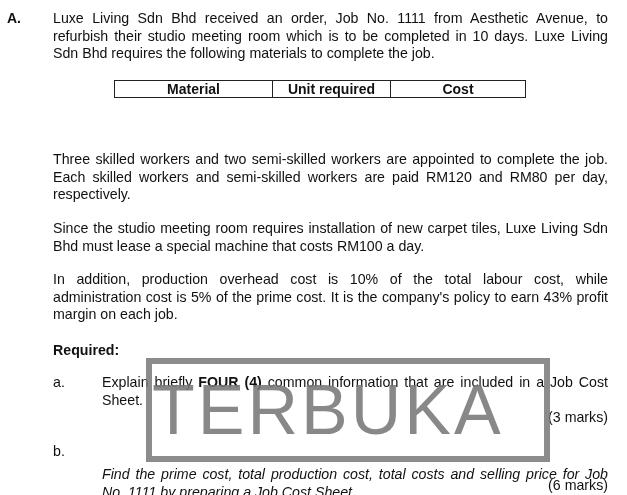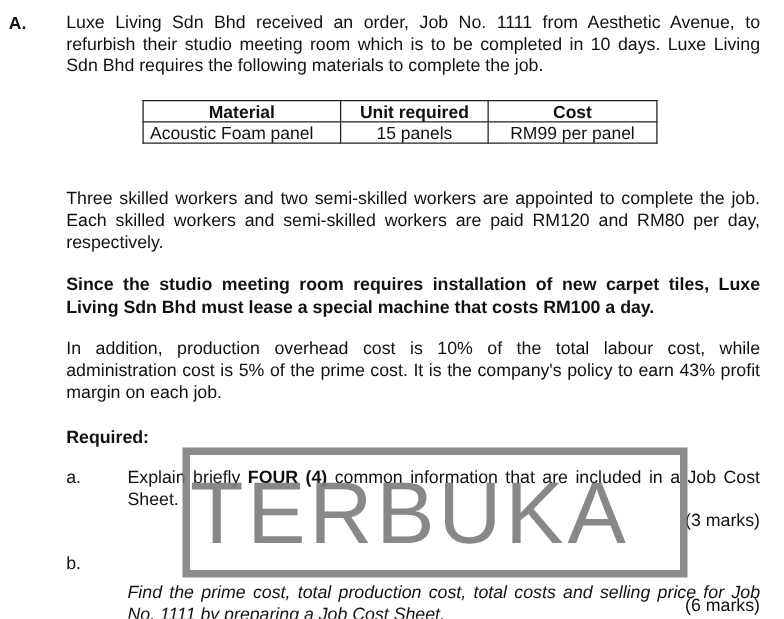--- a/index.html
+++ b/index.html
@@ -49,31 +49,26 @@
 
 <div class="abs para" style="top:10px;">Luxe Living Sdn Bhd received an order, Job No. 1111 from Aesthetic Avenue, to refurbish their studio meeting room which is to be completed in 10 days. Luxe Living Sdn Bhd requires the following materials to complete the job.</div>
 
 <table class="mat">
   <tbody>
       <tr>
     <th class="col1">Material</th>
     <th class="col2">Unit required</th>
     <th class="col3">Cost</th>
   </tr>
-  <tr>
-    <td class="l">Acoustic Foam panel</td>
-    <td class="c"><span>15 panels</span></td>
-    <td class="c"><span>RM99 per panel</span></td>
-  </tr>
 </tbody>
   </table>
 
 <div class="abs para" style="top:151px;">Three skilled workers and two semi-skilled workers are appointed to complete the job. Each skilled workers and semi-skilled workers are paid RM120 and RM80 per day, respectively.</div>
 
-<div class="abs para" style="top:220px;font-weight:bold;">Since the studio meeting room requires installation of new carpet tiles, Luxe Living Sdn Bhd must lease a special machine that costs RM100 a day.</div>
+<div class="abs para" style="top:220px;">Since the studio meeting room requires installation of new carpet tiles, Luxe Living Sdn Bhd must lease a special machine that costs RM100 a day.</div>
 
 <div class="abs para" style="top:271px;">In addition, production overhead cost is 10% of the total labour cost, while administration cost is 5% of the prime cost. It is the company's policy to earn 43% profit margin on each job.</div>
 
 <div class="abs req">Required:</div>
 
 <div class="abs item-letter" style="top:374px;">a.</div>
 <div class="abs item-text" style="top:374px;"><span>Explain briefly </span><b>FOUR (4)</b><span> common information that are included in a Job Cost Sheet.</span></div>
 <div class="abs marks" style="top:409px;">(3 marks)</div>
 
 <div class="abs item-letter" style="top:443px;">b.</div>

